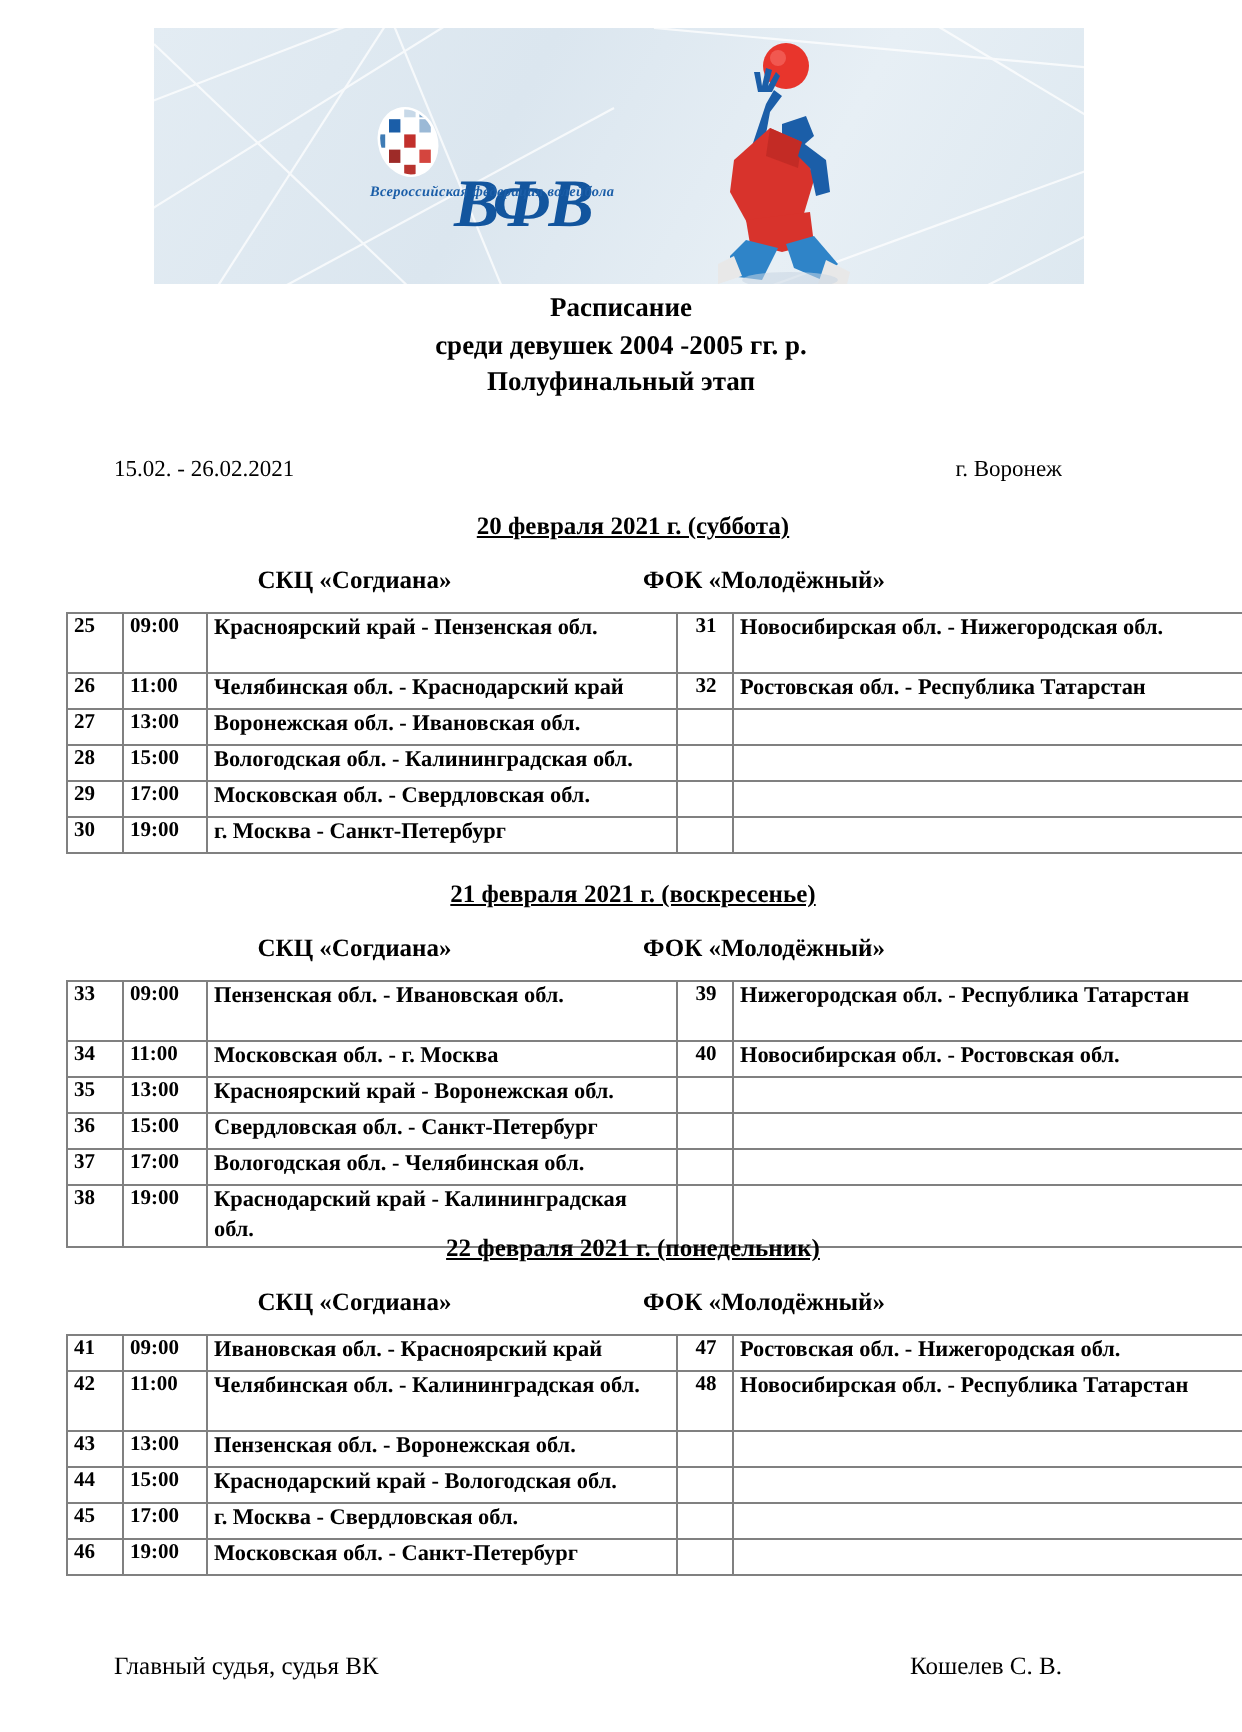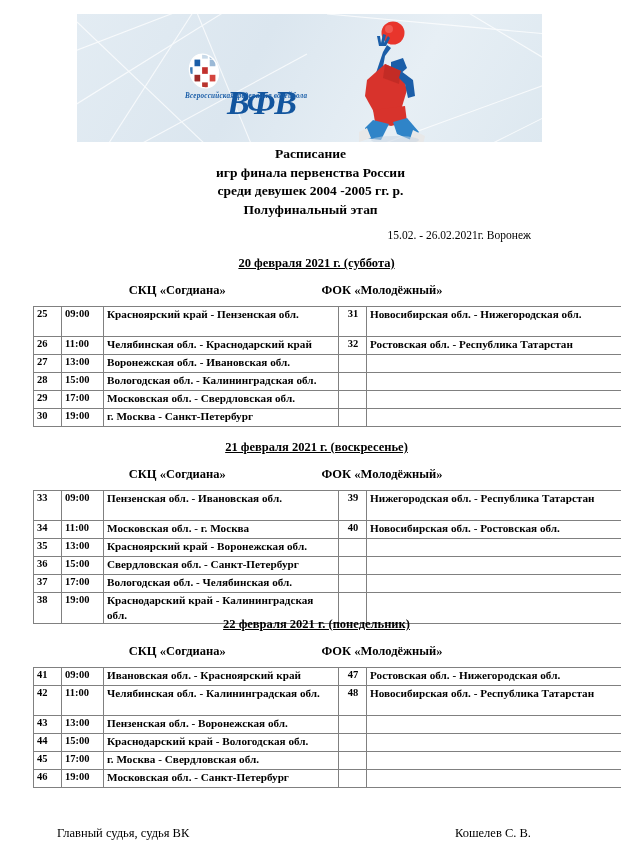--- a/index.html
+++ b/index.html
@@ -90,21 +90,21 @@
     font-size: 13.5px;
     line-height: 18.5px;
   }
   .meta-row {
     position: absolute;
     left: 57px;
     top: 229px;
     width: 474px;
     font-size: 11.5px;
     display: flex;
-    justify-content: flex-end;
+    justify-content: space-between;
   }
 
   
   .day-title {
     text-align: center;
     font-weight: bold;
     font-size: 12.5px;
     text-decoration: underline;
   }
   .venues {
@@ -231,21 +231,20 @@
 
     <path d="M44 114 L52 110 L56 120 L44 124 Z" fill="#e8e8e8"></path>
     <path d="M98 112 L110 118 L108 126 L94 124 Z" fill="#e8e8e8"></path>
 
     <ellipse cx="80" cy="122" rx="24" ry="4" fill="#c8d6e2" opacity="0.55"></ellipse>
   </svg>
 </div>
 
 <div class="title-block">
   <div>Расписание</div>
-  <div>игр финала первенства России</div>
   <div>среди девушек 2004 -2005 гг. р.</div>
   <div>Полуфинальный этап</div>
 </div>
 
 <div class="meta-row">
   <span>15.02. - 26.02.2021</span>
   <span>г. Воронеж</span>
 </div>
 
 <div class="sec1">

